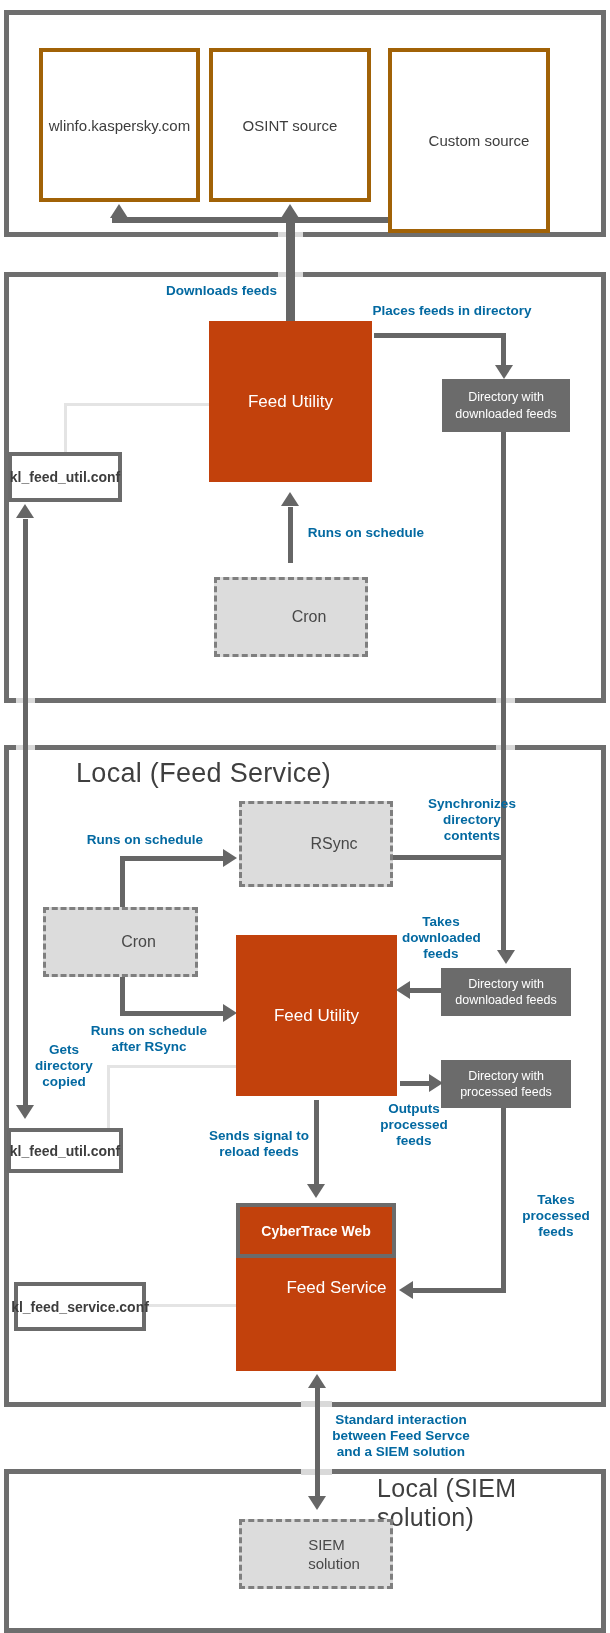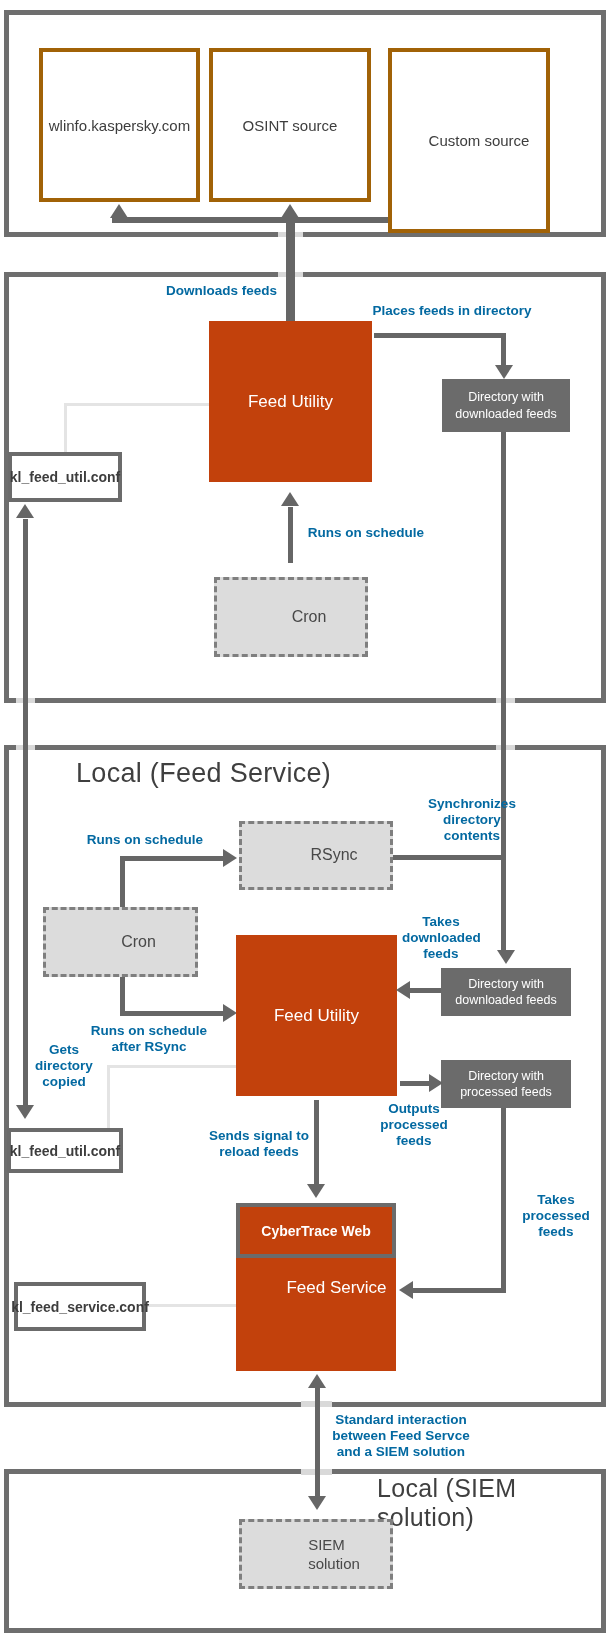--- a/index.html
+++ b/index.html
@@ -105,21 +105,21 @@
 
   <div class="vline" style="left:23px;top:519px;width:5px;height:587px;"></div>
   <div class="tri tri-up" style="left:16px;top:504px;"></div>
   <div class="tri tri-down" style="left:16px;top:1105px;"></div>
 
   <div class="lbl" style="left:85px;top:832px;width:120px;">Runs on schedule</div>
   <div class="vline" style="left:120px;top:856px;width:5px;height:51px;"></div>
   <div class="hline" style="left:120px;top:856px;width:103px;height:5px;"></div>
   <div class="tri tri-right" style="left:223px;top:849px;"></div>
 
-  <div class="dashed" style="left:239px;top:821px;width:154px;height:69px;">
+  <div class="dashed" style="left:239px;top:801px;width:154px;height:86px;">
     <span>RSync</span>
   </div>
 
   <div class="lbl" style="left:396px;top:796px;width:88px;margin-left:32px;">Synchronizes
 directory
 contents</div>
   <div class="hline" style="left:393px;top:855px;width:113px;height:5px;"></div>
 
   <div class="dashed" style="left:43px;top:907px;width:155px;height:70px;">
     <span>Cron</span>

